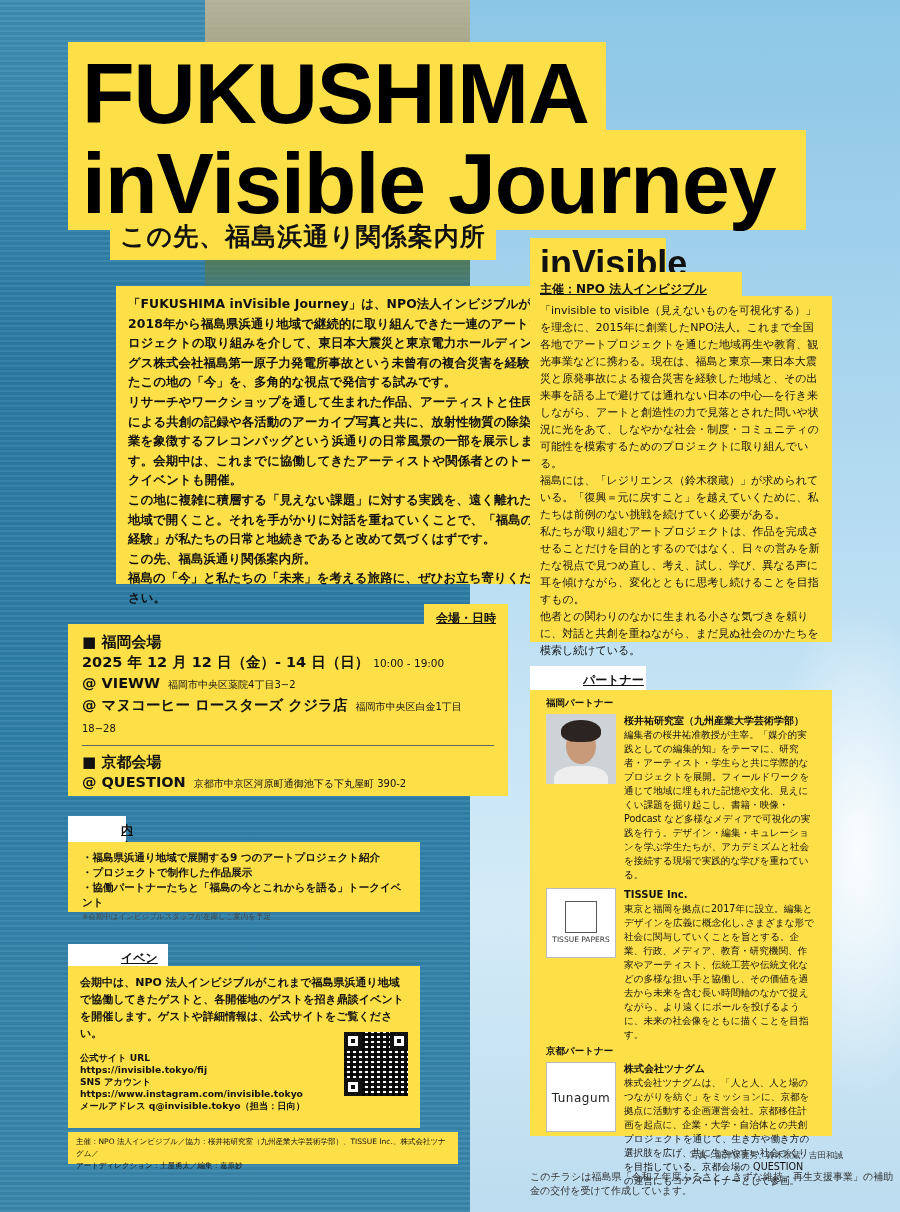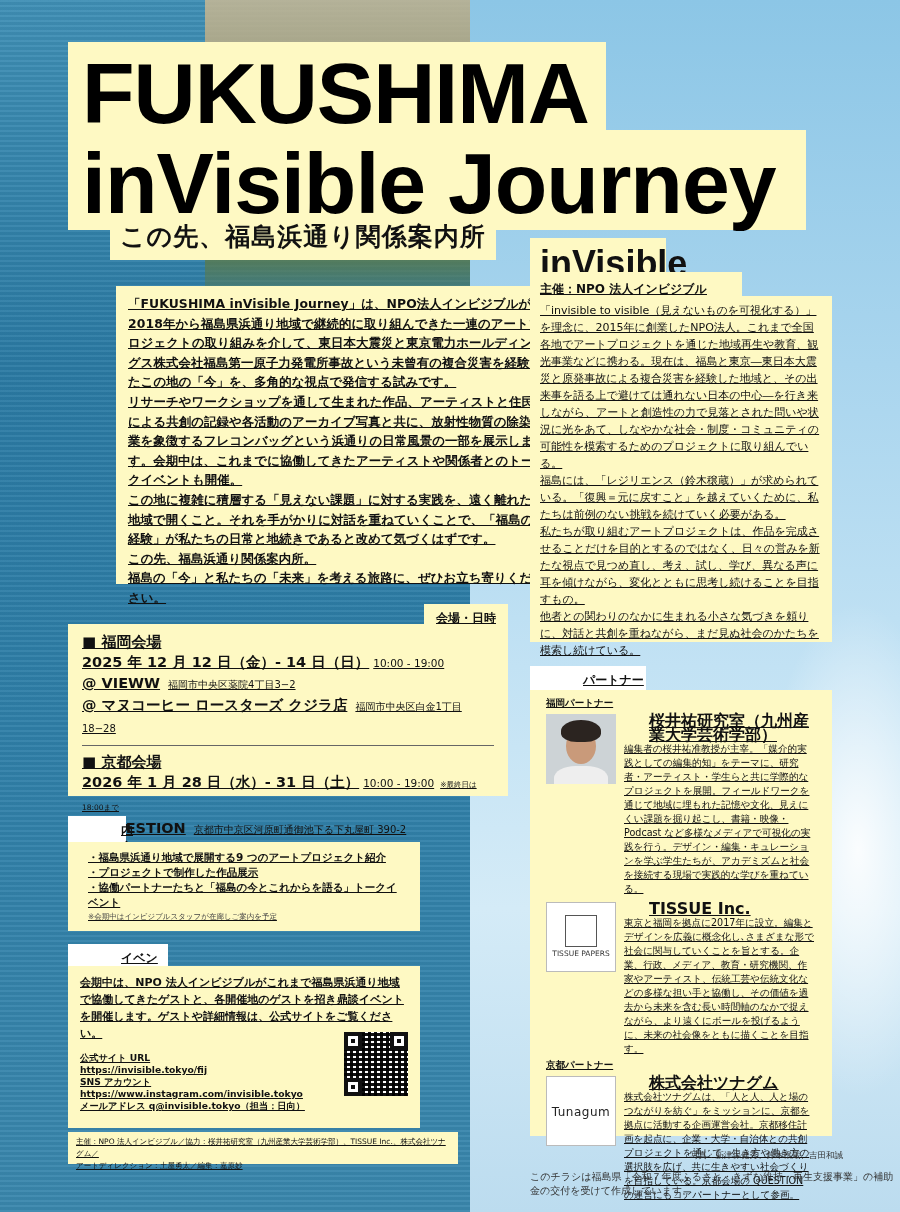--- a/index.html
+++ b/index.html
@@ -24,21 +24,21 @@
   }
   .bg-sky {
     position: absolute; left: 470px; top: 0; width: 430px; height: 1212px;
     background: linear-gradient(180deg, #8cc6e6 0%, #a9d5ee 30%, #c2e2f4 55%, #d4ebf7 75%, #bcdcef 100%);
   }
   .bg-cloud {
     position: absolute; right: 0; top: 600px; width: 140px; height: 500px;
     background: radial-gradient(ellipse at 70% 50%, rgba(255,255,255,0.9), rgba(255,255,255,0) 70%);
   }
 
-  .white { background: #fef9c3; position: absolute; text-decoration: underline; }
+  .white { background: #fde047; position: absolute; }
 
   
   .title1 { left: 68px; top: 42px; width: 538px; height: 110px; }
   .title2 { left: 68px; top: 130px; width: 738px; height: 100px; }
   .title-text {
     position: absolute; font-family: "Liberation Sans", sans-serif; font-weight: 700;
     color: #000; letter-spacing: -1px; line-height: 1;
   }
   .t1 { left: 82px; top: 50px; font-size: 86px; }
   .t2 { left: 82px; top: 140px; font-size: 86px; }
@@ -58,21 +58,21 @@
   .v-date small { font-size: 10.5px; font-weight: 400; margin-left: 4px; }
   .v-date .note { font-size: 7.5px; margin-left: 6px; }
   .v-place { font-size: 14.5px; font-weight: 700; line-height: 20px; }
   .v-place small { font-size: 10px; font-weight: 400; margin-left: 8px; }
   .v-sep { height: 1px; background: #666; margin: 6px 0 6px; }
 
   
   .sec-tab { position: absolute; background: #fff; height: 28px; padding-left: 39px; }
   .sec-tab span { display:block; padding: 6px 0 0 14px; font-size: 12px; font-weight: 700; text-decoration: underline; }
   .content-tab { left: 68px; top: 816px; width: 58px; }
-  .content-box { left: 68px; top: 842px; width: 352px; height: 89px; padding: 8px 20px; }
+  .content-box { left: 68px; top: 842px; width: 352px; height: 70px; padding: 8px 14px; }
   .content-box li { list-style: none; font-size: 10.5px; font-weight: 700; line-height: 15px; }
   .content-box .note { font-size: 7.5px; color: #444; line-height: 13px; }
 
   .event-tab { left: 68px; top: 944px; width: 100px; }
   .event-box { left: 68px; top: 966px; width: 352px; height: 162px; padding: 8px 12px; }
   .event-desc { font-size: 11px; font-weight: 700; line-height: 17px; }
   .event-links { margin-top: 10px; font-size: 9.2px; font-weight: 700; line-height: 12px; }
   .qr {
     position: absolute; right: 12px; top: 66px; width: 64px; height: 64px;
     background:
@@ -100,21 +100,21 @@
   .p-row { display: flex; gap: 8px; margin-top: 4px; }
   .p-img { flex: 0 0 70px; height: 70px; background: #cdd3d6; position: relative; overflow: hidden; }
   .p-img .face { position:absolute; left:20px; top:14px; width:30px; height:36px; border-radius: 50%; background: #c99a7a; }
   .p-img .hair { position:absolute; left:15px; top:6px; width:40px; height:22px; border-radius: 50% 50% 40% 40%; background: #2b2420; }
   .p-img .shirt { position:absolute; left:8px; top:52px; width:54px; height:30px; border-radius: 40% 40% 0 0; background: #eee; }
   .p-logo { flex: 0 0 70px; height: 70px; border: 1px solid #bbb; background:#fff; position: relative; }
   .tissue-sq { position:absolute; left:18px; top:12px; width:32px; height:32px; border: 1.5px solid #555; }
   .tissue-txt { position:absolute; left:0; right:0; top:46px; text-align:center; font-size:7.5px; line-height:9px; color:#333; }
   .tunagum-txt { position:absolute; left:0; right:0; top:28px; text-align:center; font-size:12px; color:#222; letter-spacing: 0.5px; }
   .p-text { flex: 1; }
-  .p-name { font-size: 16px; font-weight: 700; line-height: 14px; margin-left: 25px; }
+  .p-name { font-size: 10px; font-weight: 700; line-height: 14px; }
   .p-desc { font-size: 9.6px; line-height: 14px; }
 
   .photo-credit { position: absolute; left: 690px; top: 1150px; font-size: 8.5px; color: #333; }
   .grant-note { position: absolute; left: 530px; top: 1170px; font-size: 10px; color: #333; }
 </style>
 </head>
 <body>
 
 <div class="bg-sea"></div>
 <div class="bg-coast"></div>
@@ -142,23 +142,20 @@
     <span>2025 年 12 月 12 日（金）- 14 日（日）</span><small>10:00 - 19:00</small>
   </div>
   <div class="v-place">
     <span>@ VIEWW</span><small>福岡市中央区薬院4丁目3−2</small>
   </div>
   <div class="v-place">
     <span>@ マヌコーヒー ロースターズ クジラ店</span><small>福岡市中央区白金1丁目18−28</small>
   </div>
   <div class="v-sep"></div>
   <div class="v-head">■ 京都会場</div>
-  <div class="v-date">
-    <span>2026 年 1 月 28 日（水）- 31 日（土）</span><small>10:00 - 19:00</small><small class="note">※最終日は18:00まで</small>
-  </div>
   <div class="v-place">
     <span>@ QUESTION</span><small>京都市中京区河原町通御池下る下丸屋町 390-2</small>
   </div>
 </div>
 <div class="white venue-tab">
     <span>会場・日時</span>
   </div>
 
 <div class="sec-tab content-tab">
     <span>内容</span>

